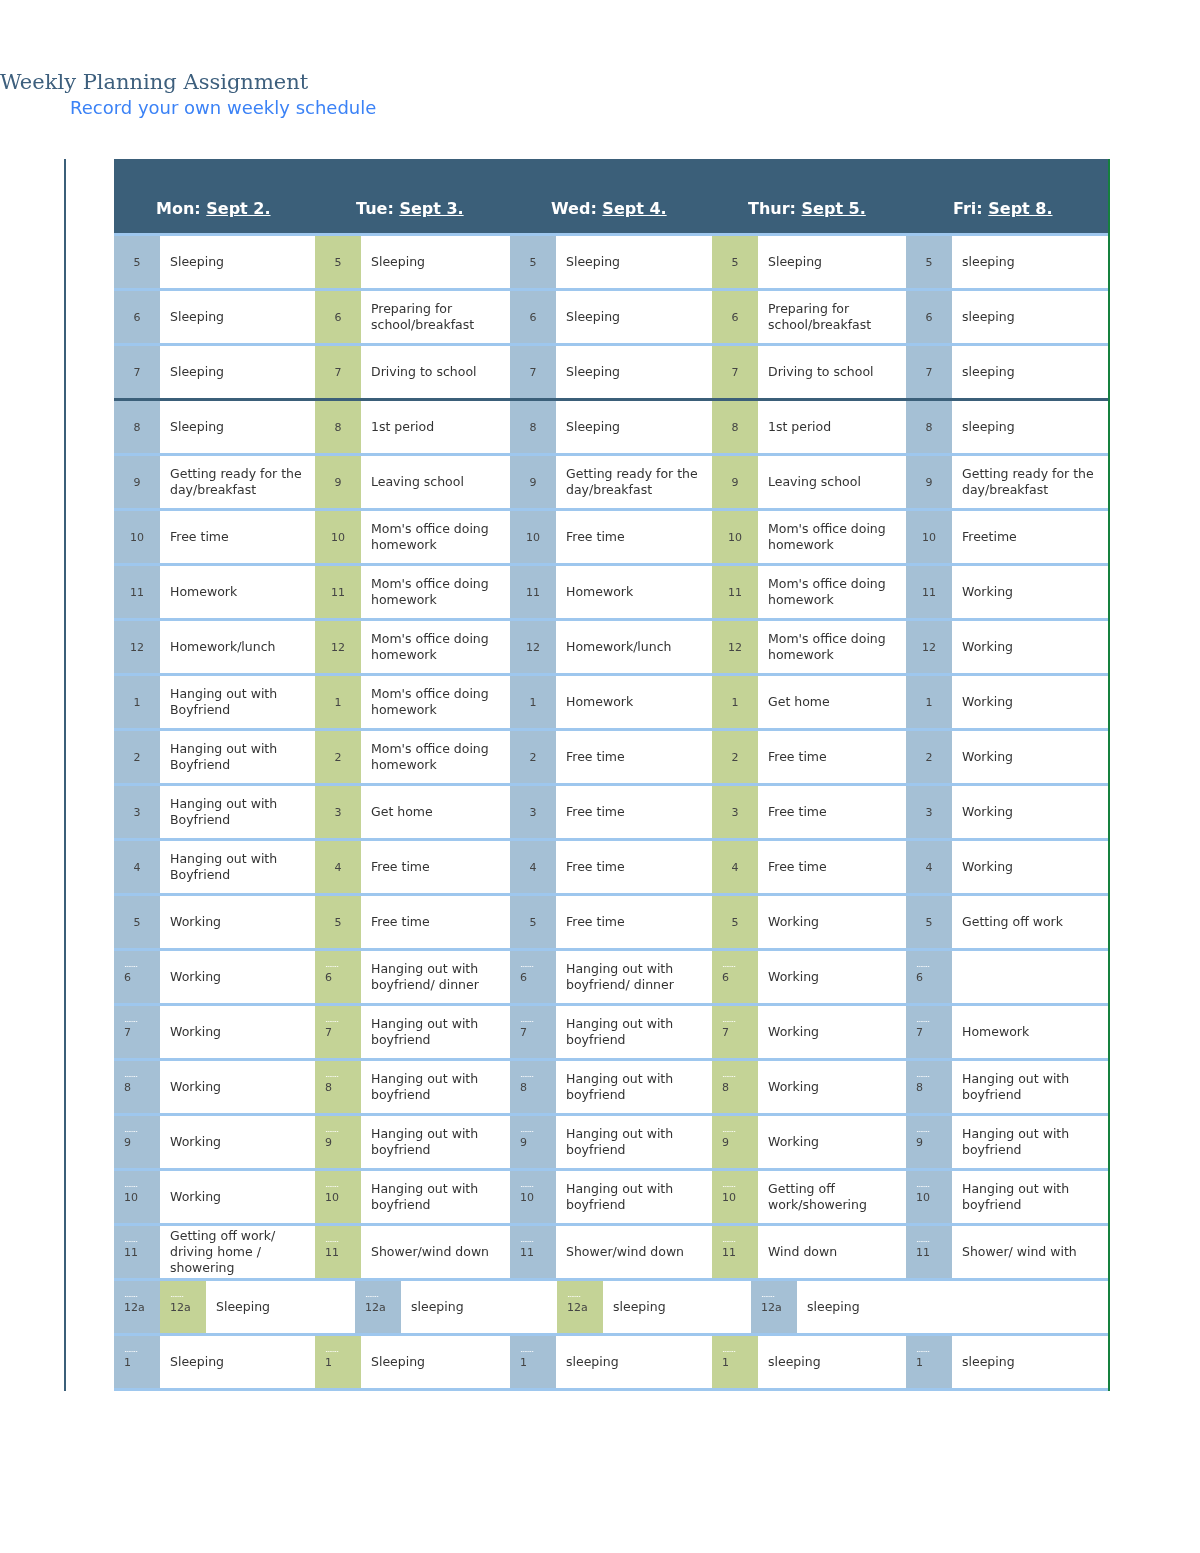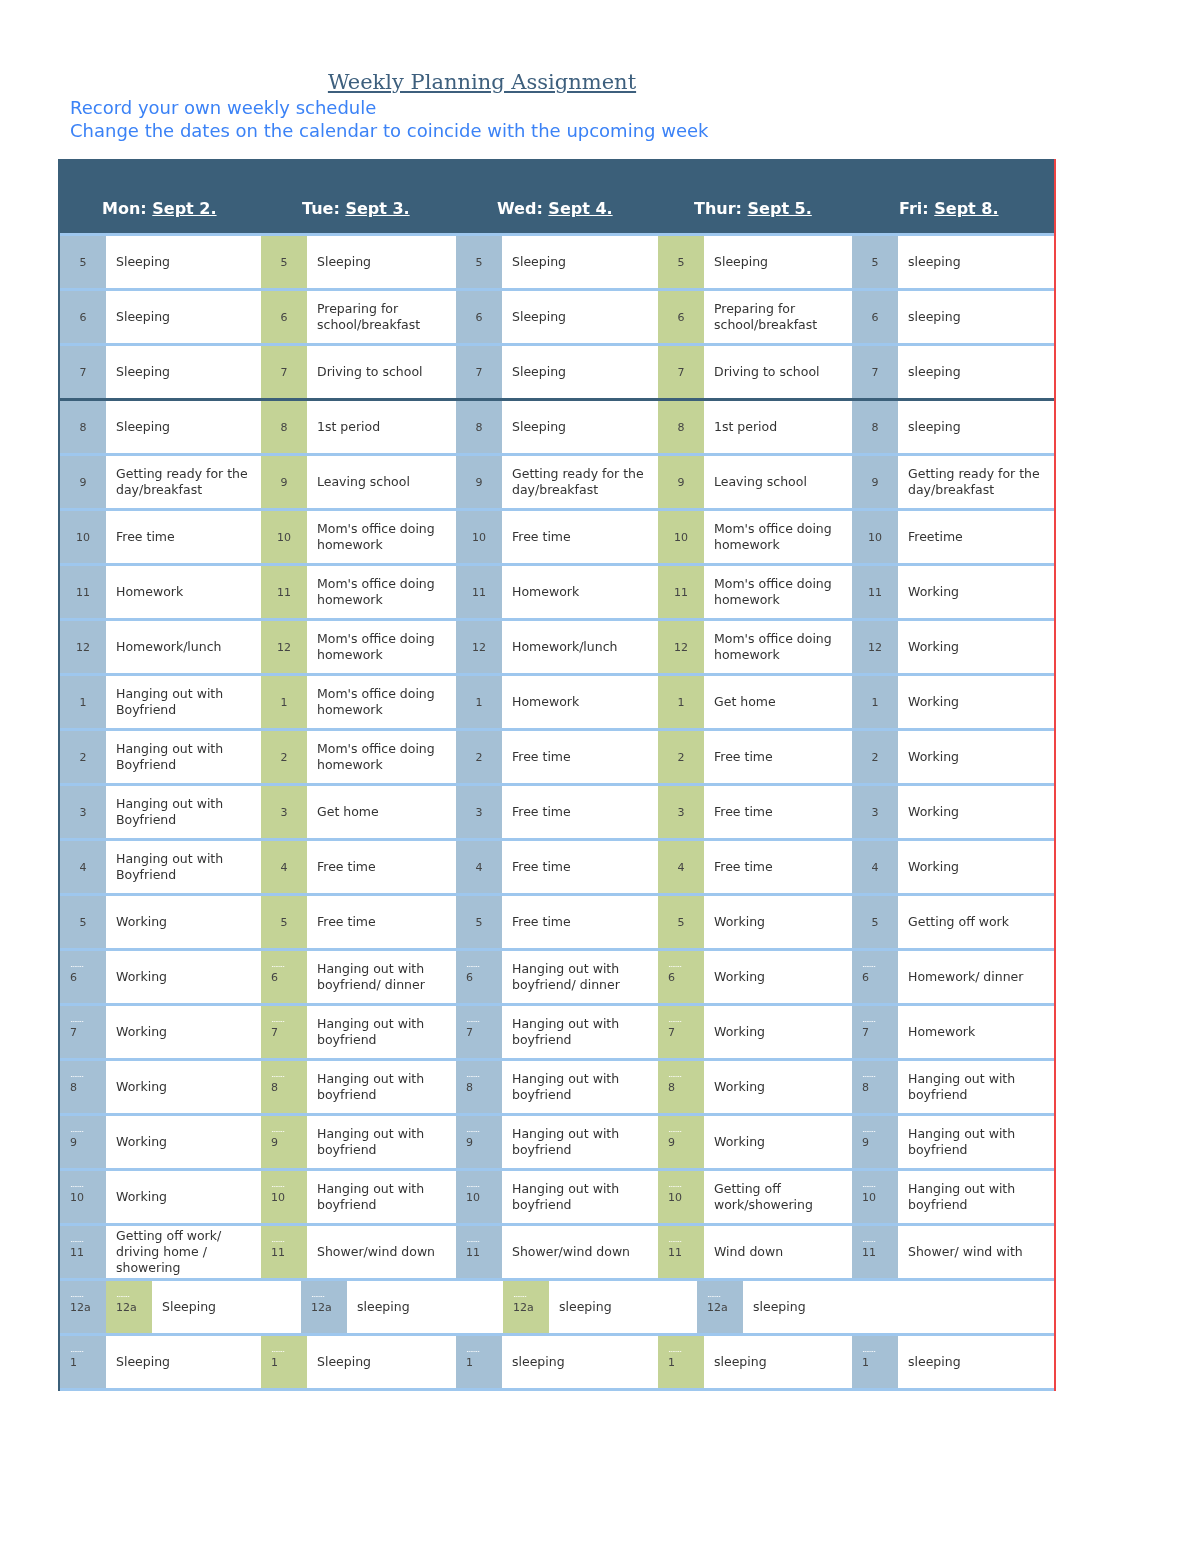--- a/index.html
+++ b/index.html
@@ -1,40 +1,39 @@
 <!DOCTYPE html>
 <html><head>
 <meta charset="utf-8">
 <style>
   body { margin:0; background:#fff; font-family:"DejaVu Sans", sans-serif; }
   .page { position:relative; width:1200px; height:1553px; background:#fff; }
-  .title { position:absolute; top:70px; left:0; width:964px; text-align:center; font-family:"DejaVu Serif", serif; font-size:21px; color:#3d5f7d;text-decoration:underline; }
+  .title { position:absolute; top:70px; left:0; width:964px; text-align:left; font-family:"DejaVu Serif", serif; font-size:21px; color:#3d5f7d; }
   .sub { position:absolute; left:70px; font-size:18px; color:#3b82f6; }
   .sub1 { top:97px; } .sub2 { top:120px; }
-  .cal { position:absolute; left:58px; top:159px; width:994px; border-left:2px solid #3b5f79; border-right:2px solid #ef4444; }
+  .cal { position:absolute; left:64px; top:159px; width:994px; border-left:2px solid #3b5f79; border-right:2px solid #15803d;padding-left:48px; }
   .hdr { height:74px; background:#3b5f79; display:flex; position:relative; }
   .hdr .day { position:absolute; top:40px; color:#fff; font-weight:bold; font-size:16px; }
   .hdr .date { text-decoration:underline; }
   .row { display:flex; height:52px; border-top:3px solid #9ec7ee; }
   .row.thick { border-top:3px solid #3b5f79; }
   .row:last-child { border-bottom:3px solid #9ec7ee; }
   .t { width:46px; display:flex; align-items:center; justify-content:center; font-size:11px; color:#444; position:relative; }
   .t.blue { background:#a5c0d5; } .t.green { background:#c4d396; }
   .t.dot { justify-content:flex-start; padding-left:10px; box-sizing:border-box; }
   .t.dot::before { content:"......."; position:absolute; top:8px; left:10px; font-size:9px; color:#fff; letter-spacing:-1px; }
   .a { display:flex; align-items:center; padding-left:10px; font-size:12.5px; color:#333; line-height:16px; background:#fff; box-sizing:border-box; }
   .w0 { width:155px; } .w1 { width:149px; } .w2 { width:156px; } .w3 { width:148px; } .w4 { width:153px; }
 </style>
 </head>
 <body>
 
 <div class="page">
   <div class="title">Weekly Planning Assignment</div>
   <div class="sub sub1">Record your own weekly schedule</div>
-  <div class="sub sub2">Change the dates on the calendar to coincide with the upcoming week</div>
 
   <div class="cal" id="cal">
     <div class="hdr">
       <div class="day" style="left:42px"><span>Mon: </span><span class="date">Sept 2.</span></div>
       <div class="day" style="left:242px"><span>Tue: </span><span class="date">Sept 3.</span></div>
       <div class="day" style="left:437px"><span>Wed: </span><span class="date">Sept 4.</span></div>
       <div class="day" style="left:634px"><span>Thur: </span><span class="date">Sept 5.</span></div>
       <div class="day" style="left:839px"><span>Fri: </span><span class="date">Sept 8.</span></div>
     </div>
   <div class="row">
@@ -196,21 +195,20 @@
       <div class="row">
         <div class="t blue dot">6</div>
         <div class="a w0">Working</div>
         <div class="t green dot">6</div>
         <div class="a w1">Hanging out with boyfriend/ dinner</div>
         <div class="t blue dot">6</div>
         <div class="a w2">Hanging out with boyfriend/ dinner</div>
         <div class="t green dot">6</div>
         <div class="a w3">Working</div>
         <div class="t blue dot">6</div>
-        <div class="a w4">Homework/ dinner</div>
       </div>
       <div class="row">
         <div class="t blue dot">7</div>
         <div class="a w0">Working</div>
         <div class="t green dot">7</div>
         <div class="a w1">Hanging out with boyfriend</div>
         <div class="t blue dot">7</div>
         <div class="a w2">Hanging out with boyfriend</div>
         <div class="t green dot">7</div>
         <div class="a w3">Working</div>

